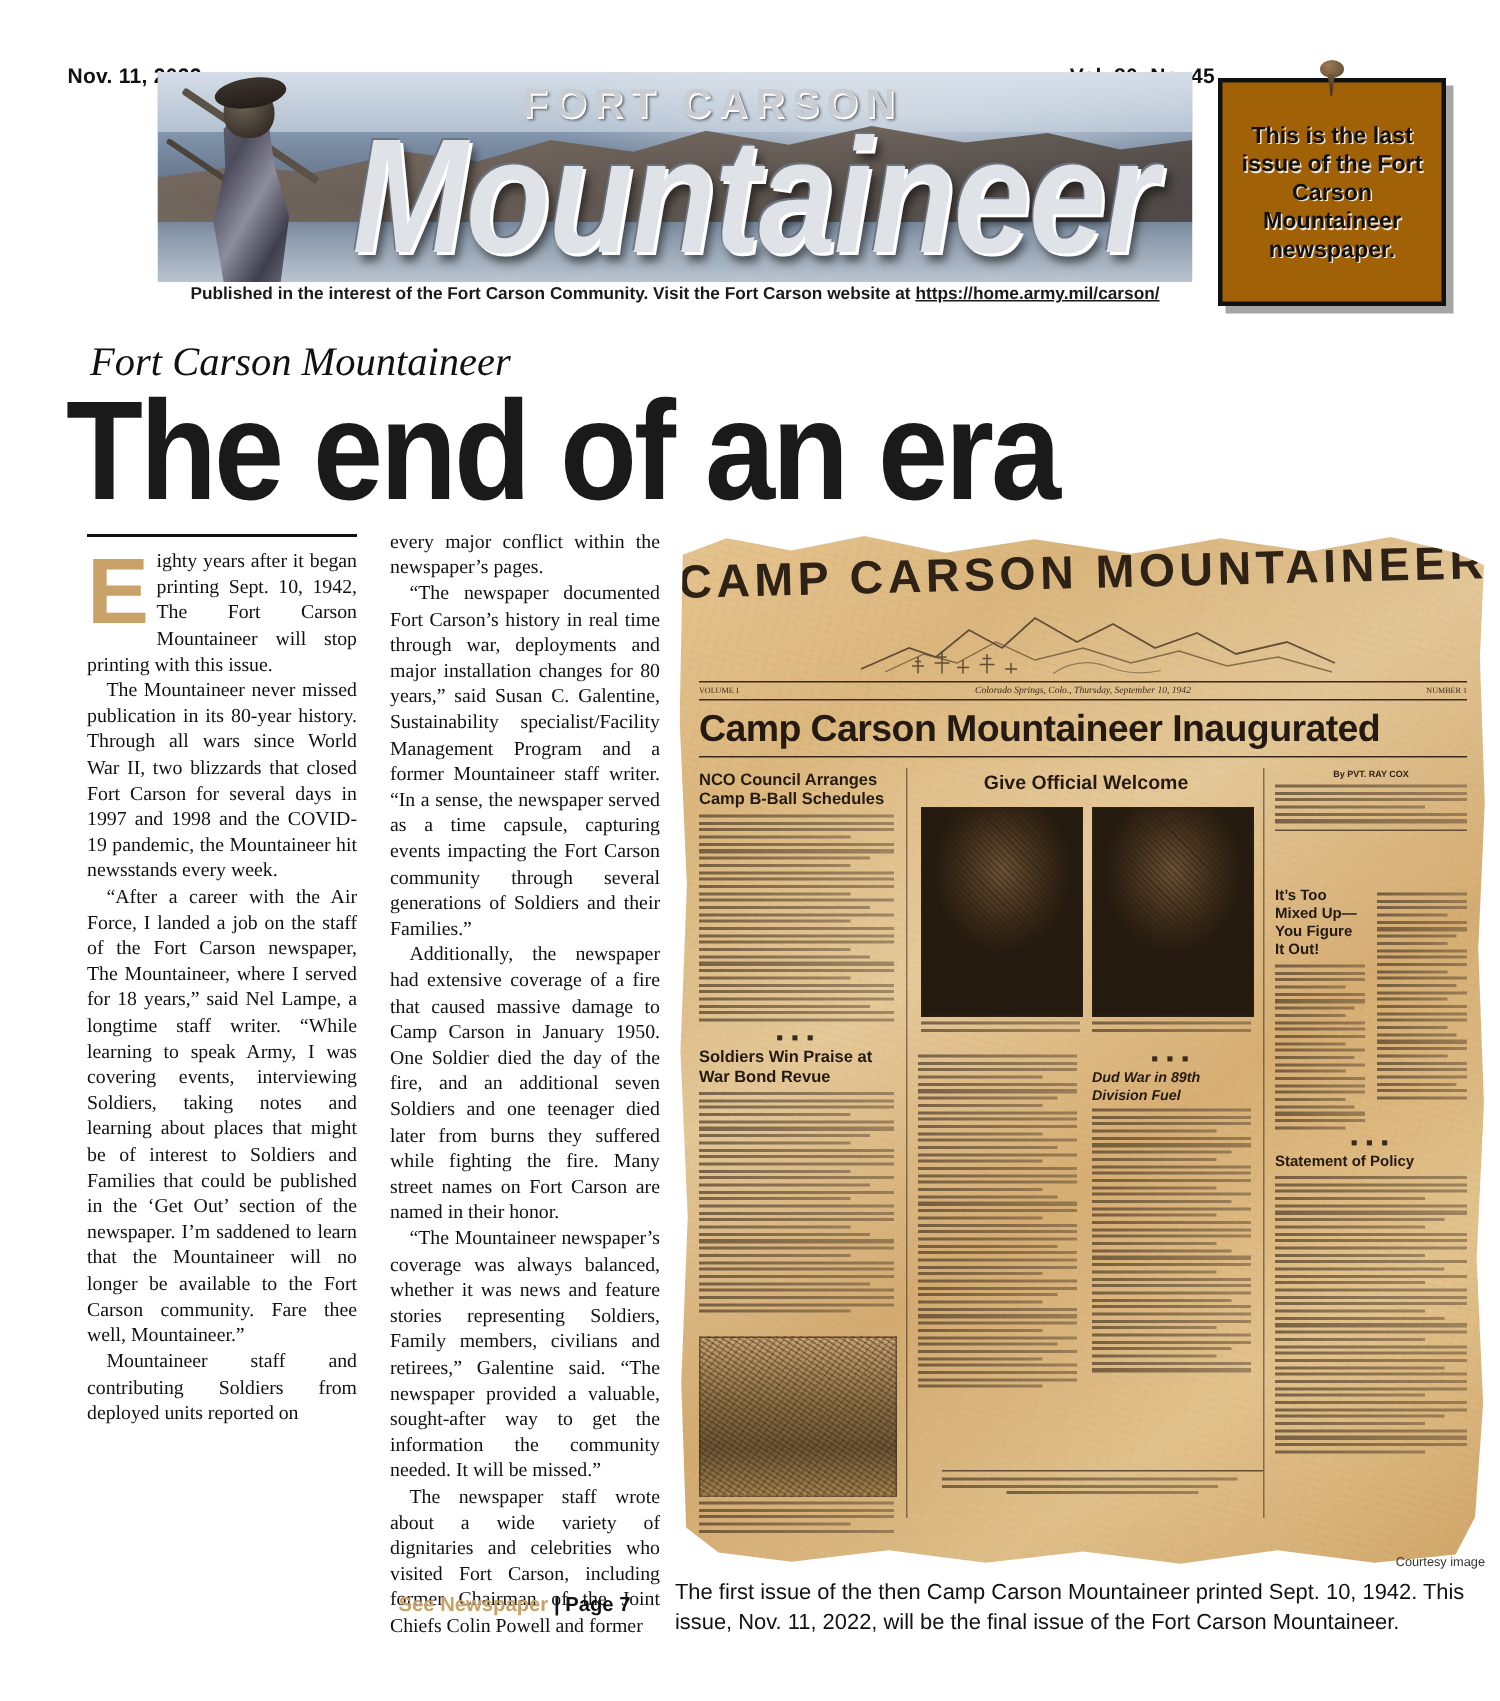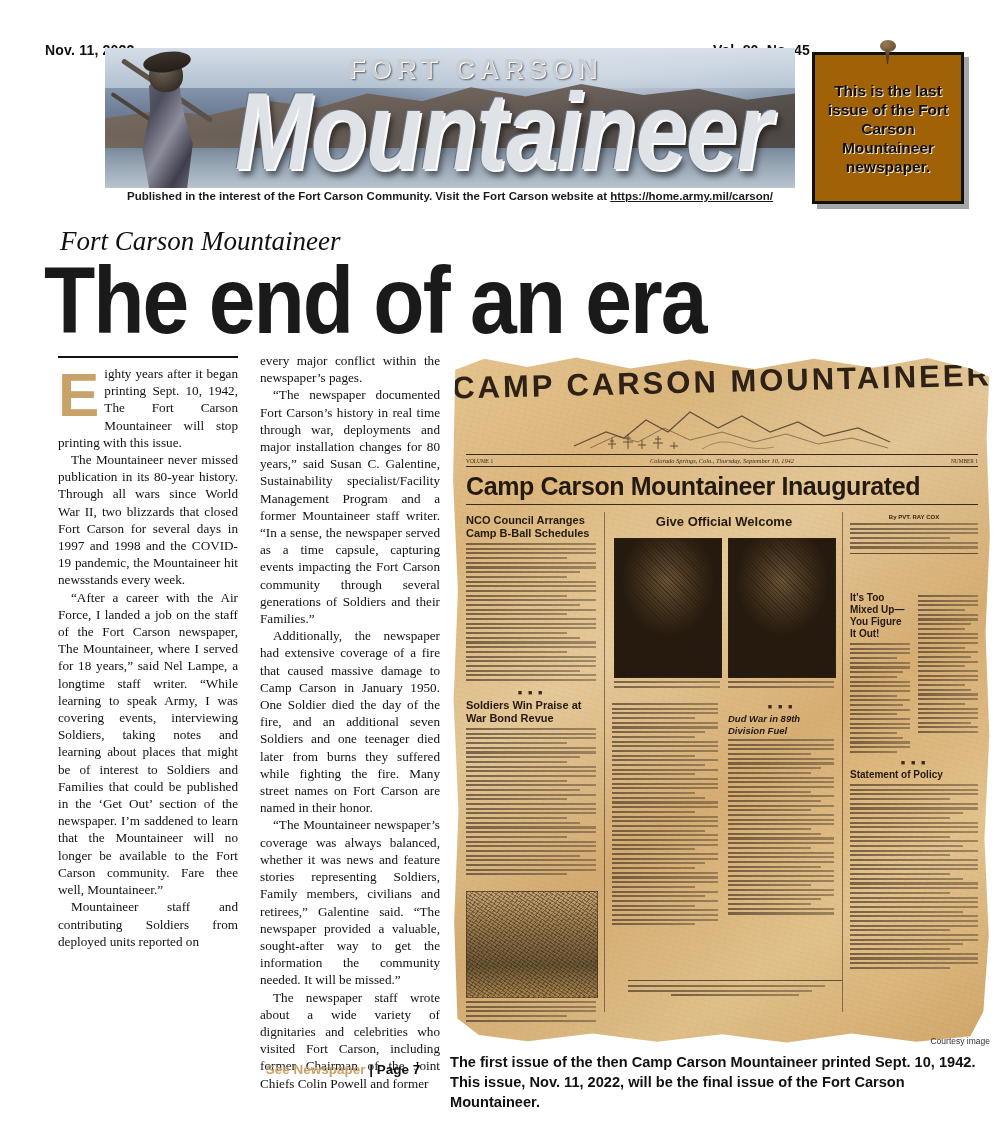--- a/index.html
+++ b/index.html
@@ -144,21 +144,21 @@
       repeating-linear-gradient(32deg, rgba(45,30,16,.42) 0 1px, rgba(255,255,255,0) 1px 3px),
       repeating-linear-gradient(128deg, rgba(45,30,16,.30) 0 1px, rgba(255,255,255,0) 1px 4px),
       linear-gradient(#c7a271 0%,#8e7246 40%,#6d5735 70%,#a8854f 100%);
     border:1px solid rgba(50,35,20,.5);}
 
   
   .credit{position:absolute;right:10px;top:1036px;font-size:8.5px;color:#333;
     font-family:"Liberation Sans",sans-serif;text-align:right;}
   .caption{position:absolute;left:450px;top:1052px;width:545px;
     font-family:"Liberation Sans",sans-serif;font-size:14.6px;line-height:20px;
-    font-weight:bold;color:#111;}
+    font-weight:normal;color:#111;}
 </style>
 </head>
 <body>
 
 <div class="page">
 
   <div class="issue-date">Nov. 11, 2022</div>
   <div class="issue-vol">Vol. 80, No. 45</div>
 
   <div class="masthead">

